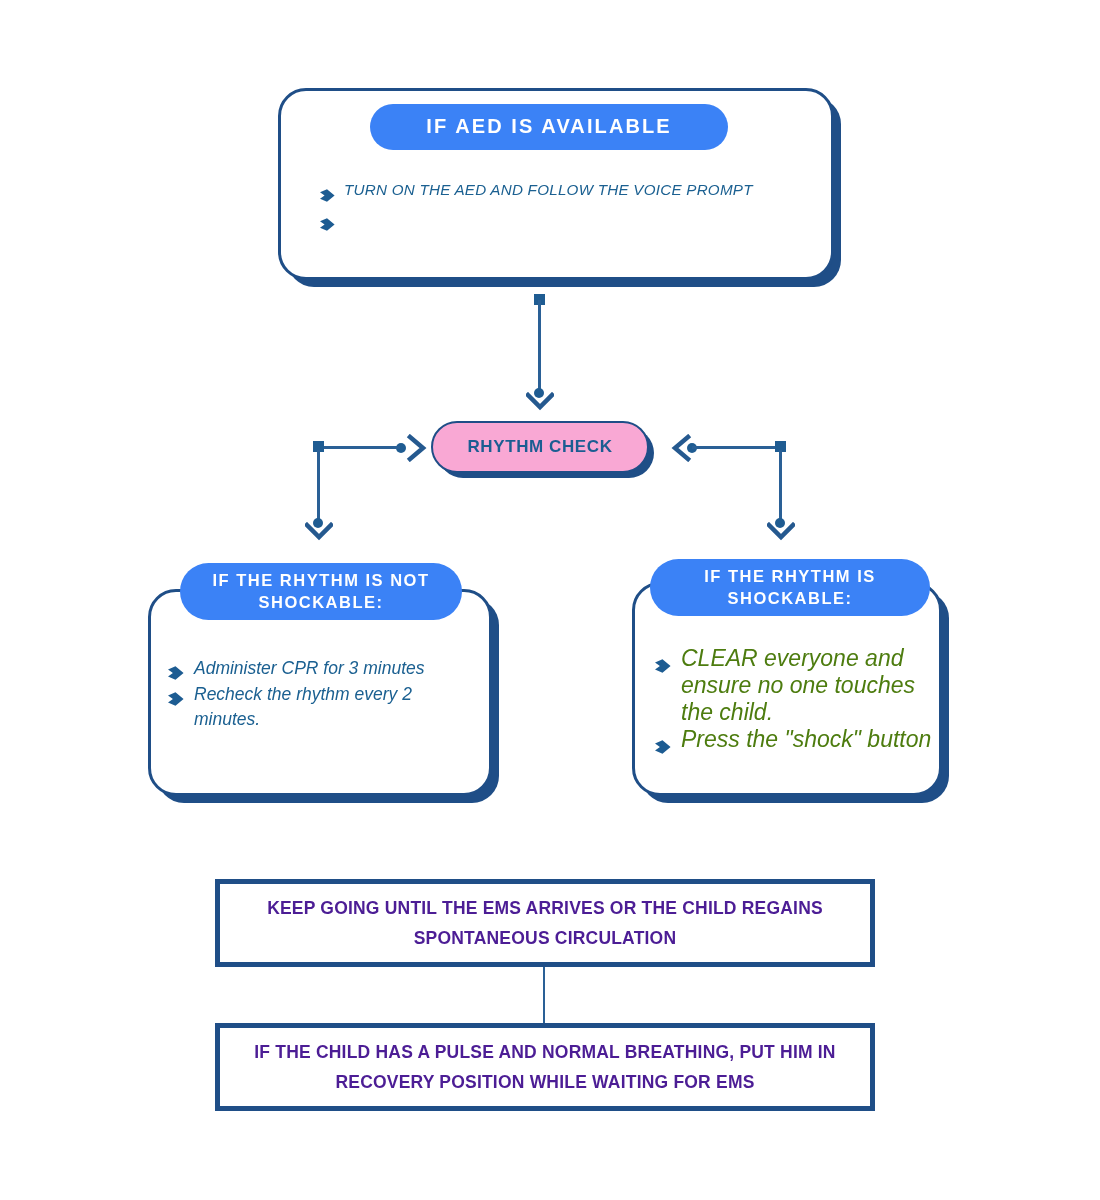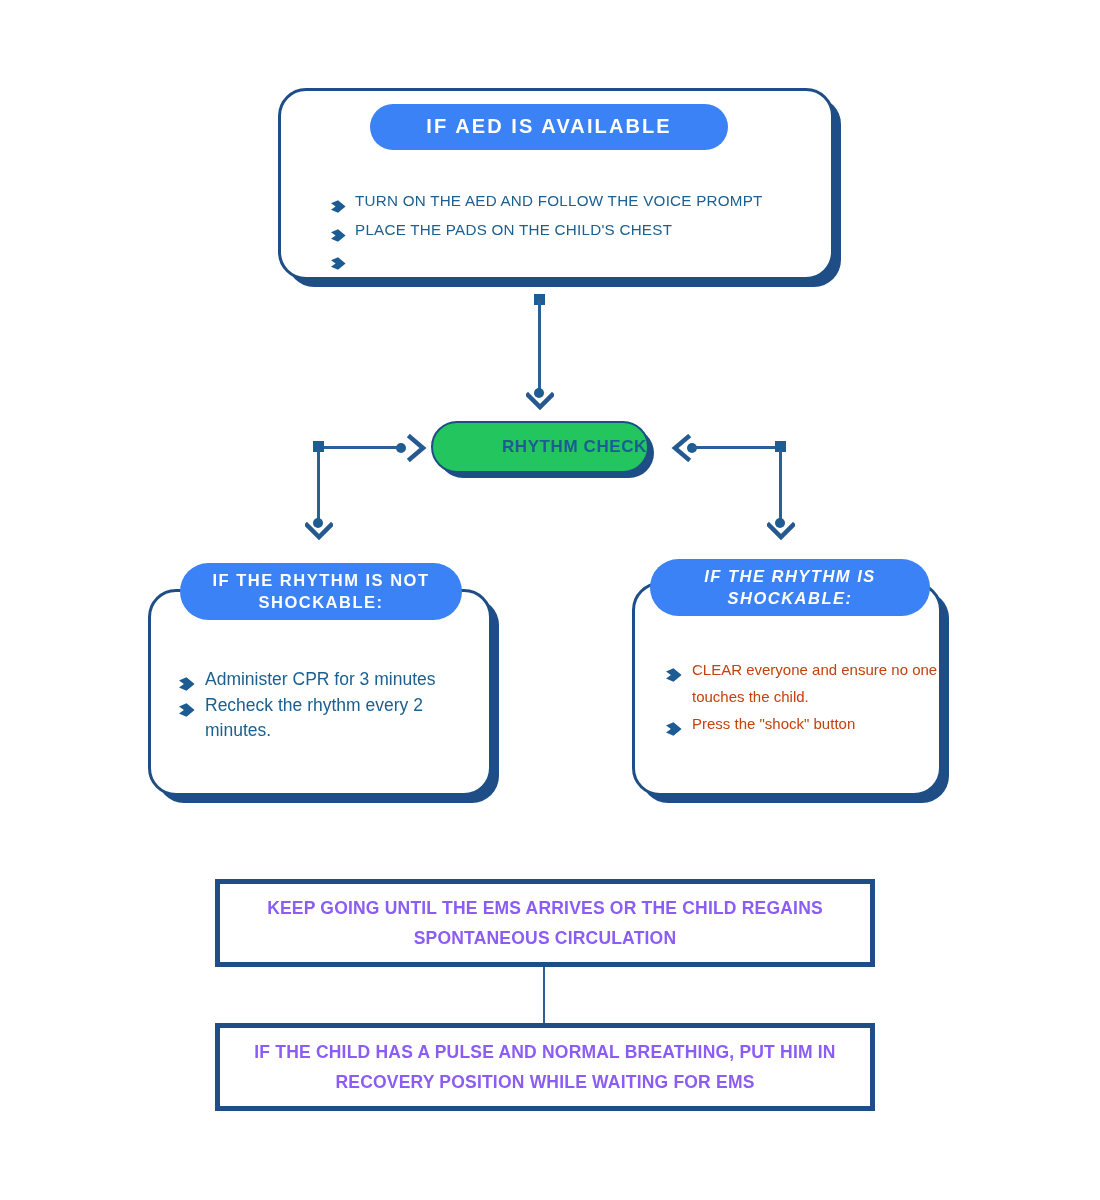--- a/index.html
+++ b/index.html
@@ -34,22 +34,23 @@
     text-align:center;
     font-weight:bold;
     letter-spacing:1.6px;
     box-sizing:border-box;
     line-height:1.28;
   }
 
   
   ul.blist{
     list-style:none;
-    margin:11px;padding:0;
-    position:absolute;
+    margin:0;padding:0;
+    position:absolute;
+    font-style:italic;
   }
   ul.blist li{
     position:relative;
     padding-left:26px;
     color:#1b6091;
   }
   ul.blist li .bullet{
     position:absolute;
     left:0;
     top:0.30em;
@@ -73,55 +74,55 @@
   #notshock-list li{
     font-size:17.5px;
     line-height:25.5px;
     color:#1b6091;
     margin-bottom:0;
   }
   #notshock-list li .bullet{top:6px;left:0px;}
 
   #shock-list{left:655px;top:645px;width:290px;}
   #shock-list li{
-    font-size:15px;
+    font-size:23px;
     line-height:27px;
-    color:#c2410c;
+    color:#4d7c0f;
   }
   #shock-list li .bullet{top:7px;left:0px;}
 
   
   #rhythm-box{
     position:absolute;
     left:431px;top:421px;width:218px;height:52px;
-    background:#22c55e;
+    background:#f9a8d4;
     border:2.5px solid #1f4e87;
     border-radius:26px;
     box-shadow:6px 6px 0 -1px #1f4e87;
-    display:flex;align-items:center;justify-content:flex-end;
+    display:flex;align-items:center;justify-content:center;
     box-sizing:border-box;
   }
   #rhythm-box span{
     color:#1b5d92;
     font-weight:bold;
     font-size:17px;
     letter-spacing:0.6px;
   }
 
   
   .rectbox{
     position:absolute;
     background:#ffffff;
     border:5px solid #1f4e87;
     box-sizing:border-box;
     display:flex;align-items:center;justify-content:center;
     text-align:center;
   }
   .rectbox span{
-    color:#8b5cf6;
+    color:#4c1d95;
     font-weight:bold;
     font-size:17.5px;
     letter-spacing:0.2px;
     line-height:30px;
     display:block;
     padding:0 12px;
   }
 
   
   .vline{position:absolute;background:#2a6096;width:2.5px;}
@@ -145,28 +146,20 @@
         </svg>
     </span>
     <span>TURN ON THE AED AND FOLLOW THE VOICE PROMPT</span>
   </li>
   <li>
     <span class="bullet">
       <svg width="15" height="13" viewBox="0 0 15 13">
           <path d="M0 3.2 L7 0.2 L14.6 6.5 L7 12.8 L0 9.8 L4.6 6.5 Z" fill="#1d5c92"></path>
         </svg>
     </span>
-    <span>PLACE THE PADS ON THE CHILD'S CHEST</span>
-  </li>
-  <li>
-    <span class="bullet">
-      <svg width="15" height="13" viewBox="0 0 15 13">
-          <path d="M0 3.2 L7 0.2 L14.6 6.5 L7 12.8 L0 9.8 L4.6 6.5 Z" fill="#1d5c92"></path>
-        </svg>
-    </span>
   </li>
 </ul>
 
 <div class="sq" style="left:534px;top:294px;"></div>
 <div class="vline" style="left:538px;top:300px;height:92px;"></div>
 <div class="dot" style="left:534px;top:388px;"></div>
 <div class="chev" style="left:526px;top:392px;">
   <svg width="28" height="20" viewBox="0 0 28 20">
       <path d="M2 3 L14 15 L26 3" stroke="#25598f" stroke-width="4.5" fill="none" stroke-linecap="square"></path>
     </svg>
@@ -226,21 +219,21 @@
       <svg width="16" height="14" viewBox="0 0 15 13">
           <path d="M0 3.2 L7 0.2 L14.6 6.5 L7 12.8 L0 9.8 L4.6 6.5 Z" fill="#1d5c92"></path>
         </svg>
     </span>
     <span>Recheck the rhythm every 2 minutes.</span>
   </li>
 </ul>
 
 <div class="card" id="shock-card" style="left:632px;top:582px;width:310px;height:214px;"></div>
 
-<div class="pill" id="shock-pill" style="left:650px;top:559px;width:280px;height:57px;font-size:16.5px;letter-spacing:1.5px;padding:0 14px;font-style:italic;">IF THE RHYTHM IS SHOCKABLE:</div>
+<div class="pill" id="shock-pill" style="left:650px;top:559px;width:280px;height:57px;font-size:16.5px;letter-spacing:1.5px;padding:0 14px;">IF THE RHYTHM IS SHOCKABLE:</div>
 
 <ul class="blist" id="shock-list">
   <li>
     <span class="bullet">
       <svg width="16" height="14" viewBox="0 0 15 13">
           <path d="M0 3.2 L7 0.2 L14.6 6.5 L7 12.8 L0 9.8 L4.6 6.5 Z" fill="#1d5c92"></path>
         </svg>
     </span>
     <span>CLEAR everyone and ensure no one touches the child.</span>
   </li>

